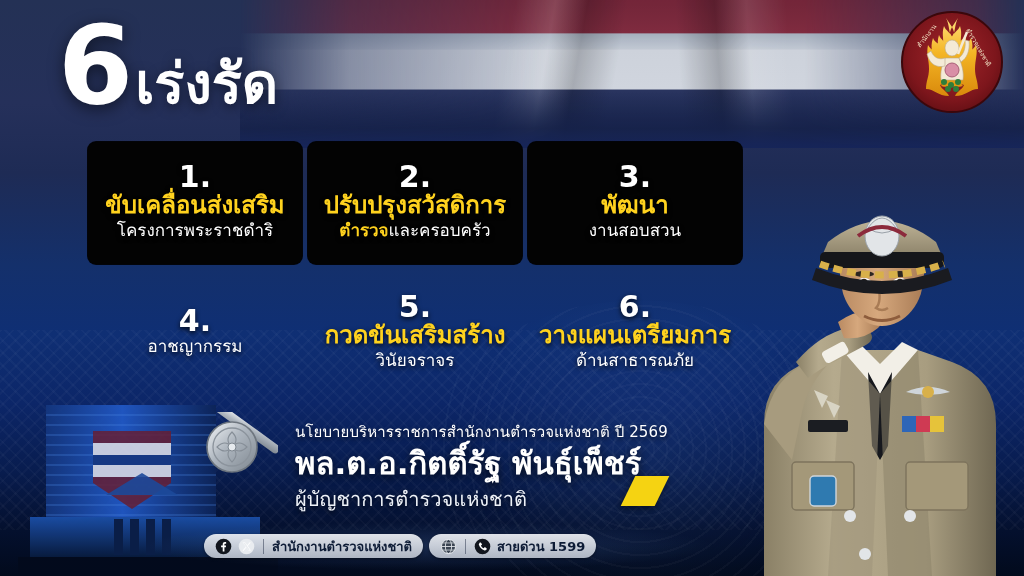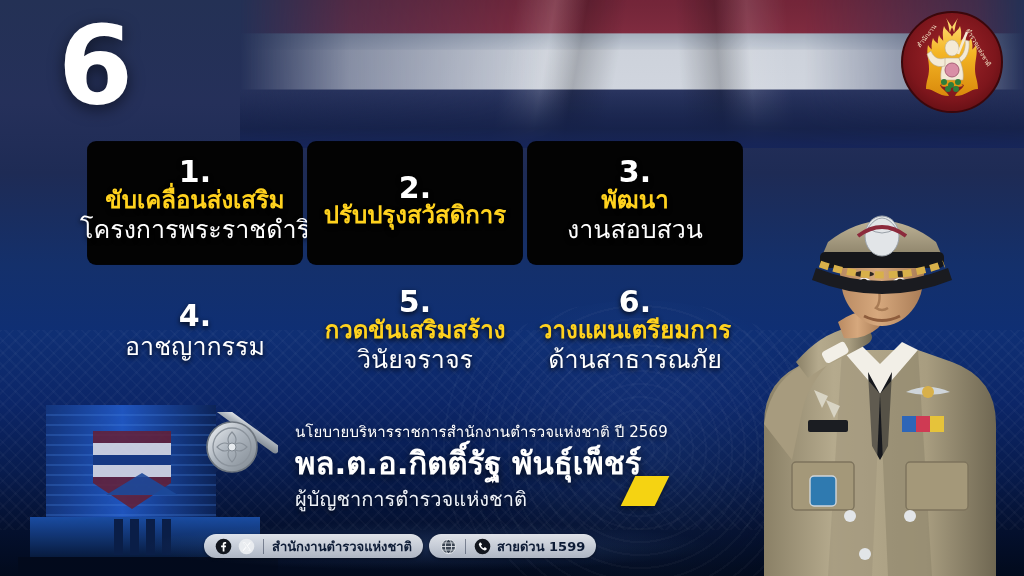--- a/index.html
+++ b/index.html
@@ -98,21 +98,21 @@
   .card.filled{ background:#030303; box-shadow:0 0 0 1px rgba(0,0,0,.9); }
   .card .num{
     font-size:30px; font-weight:bold; color:#ffffff; line-height:1.02;
     margin-bottom:-1px; text-shadow:0 2px 5px rgba(0,0,0,.8);
   }
   .card .main{
     font-size:24px; font-weight:bold; color:#FFD21E; line-height:1.14;
     text-shadow:0 2px 5px rgba(0,0,0,.85); white-space:nowrap;
   }
   .card .sub{
-    font-size:25px; color:#ffffff; line-height:1.18; margin-top:1px;
+    font-size:17px; color:#ffffff; line-height:1.18; margin-top:1px;
     text-shadow:0 2px 5px rgba(0,0,0,.85); white-space:nowrap;
   }
   .card .sub .hl{ color:#FFD21E; font-weight:bold; }
 
   
   .officer{ position:absolute; right:-6px; bottom:0; width:300px; height:452px; }
 
   
   .hq{ position:absolute; left:18px; bottom:0; width:260px; height:185px; opacity:.95; }
   .medallion{ position:absolute; left:182px; top:412px; width:96px; height:70px; }
@@ -165,20 +165,21 @@
   <div class="flag-wrap">
     <div class="flag"></div>
     <div class="flag-fold"></div>
     <div class="flag-bot-fade"></div>
   </div>
   <div class="ornament"></div>
   <div class="weave"></div>
 
   <div class="header">
     <span class="big-six">6</span>
+    <span class="head-thai">เร่งรัด</span>
   </div>
 
   <div class="emblem">
     <svg viewBox="0 0 108 108" width="108" height="108" aria-hidden="true">
       <defs>
         <radialGradient id="embg" cx="50%" cy="45%" r="62%">
           <stop offset="0%" stop-color="#a3262b"></stop>
           <stop offset="70%" stop-color="#7d161c"></stop>
           <stop offset="100%" stop-color="#5d0d12"></stop>
         </radialGradient>
@@ -217,20 +218,21 @@
 
     <div class="card filled">
       <div class="num">1.</div>
       <div class="main">ขับเคลื่อนส่งเสริม</div>
       <div class="sub"><span class="hl"></span><span>โครงการพระราชดำริ</span></div>
     </div>
 
     <div class="card filled">
       <div class="num">2.</div>
       <div class="main">ปรับปรุงสวัสดิการ</div>
+      <div class="sub"><span class="hl">ตำรวจ</span><span>และครอบครัว</span></div>
     </div>
 
     <div class="card filled">
       <div class="num">3.</div>
       <div class="main">พัฒนา</div>
       <div class="sub"><span class="hl"></span><span>งานสอบสวน</span></div>
     </div>
 
     <div class="card">
       <div class="num">4.</div>

